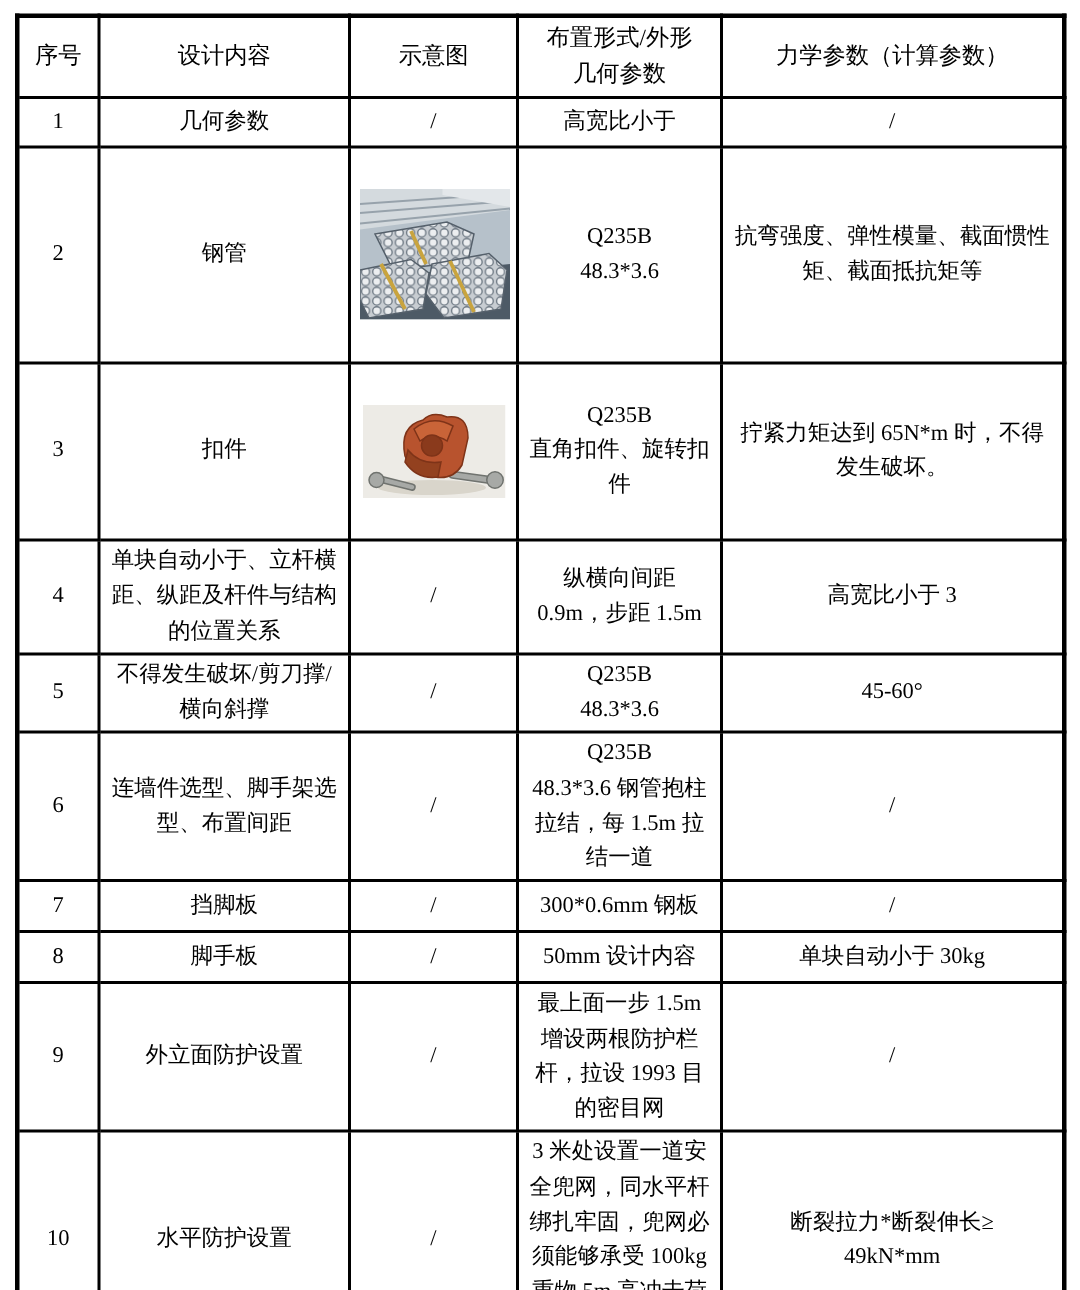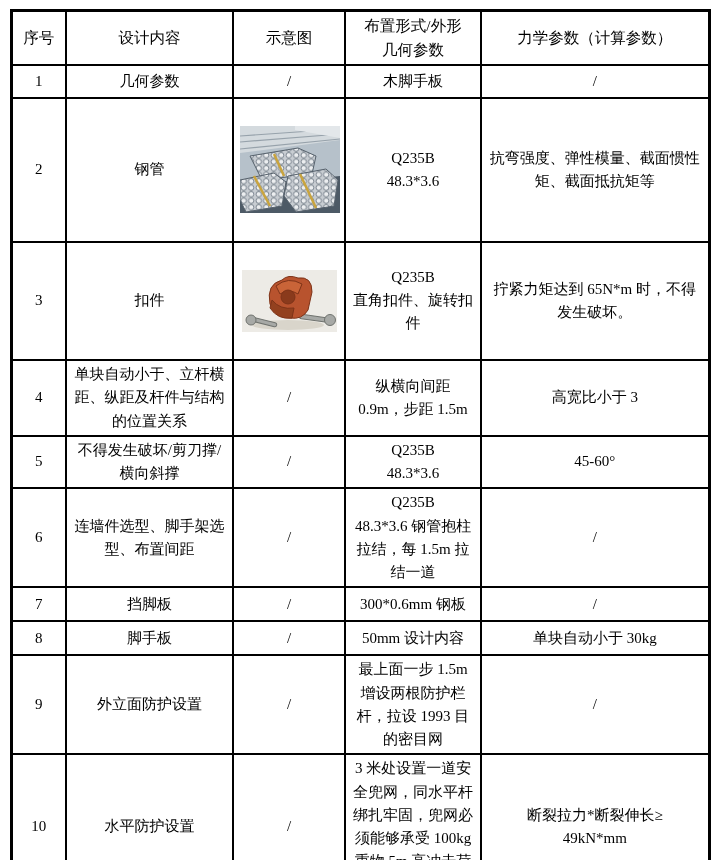--- a/index.html
+++ b/index.html
@@ -67,21 +67,21 @@
     <th>示意图</th>
     <th>布置形式/外形
 几何参数</th>
     <th>力学参数（计算参数）</th>
   </tr>
 
   <tr class="h-r1">
     <td>1</td>
     <td>几何参数</td>
     <td>/</td>
-    <td>木脚手板</td>
+    <td>高宽比小于</td>
     <td>/</td>
   </tr>
 
   <tr class="h-r2">
     <td>2</td>
     <td>钢管</td>
     <td>
       <svg class="photo" width="100" height="87" viewBox="0 0 100 87">
         <rect width="100" height="87" fill="#b6c1ca"></rect>
         <polygon points="0,0 100,0 100,14 0,27" fill="#d4dade"></polygon>

